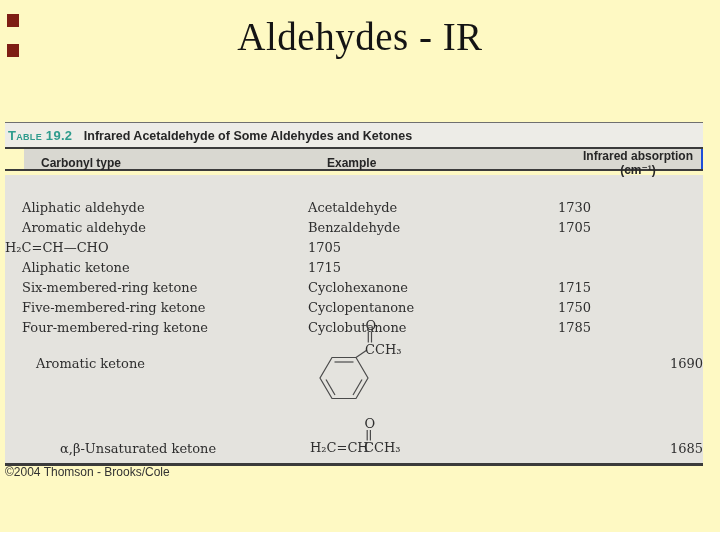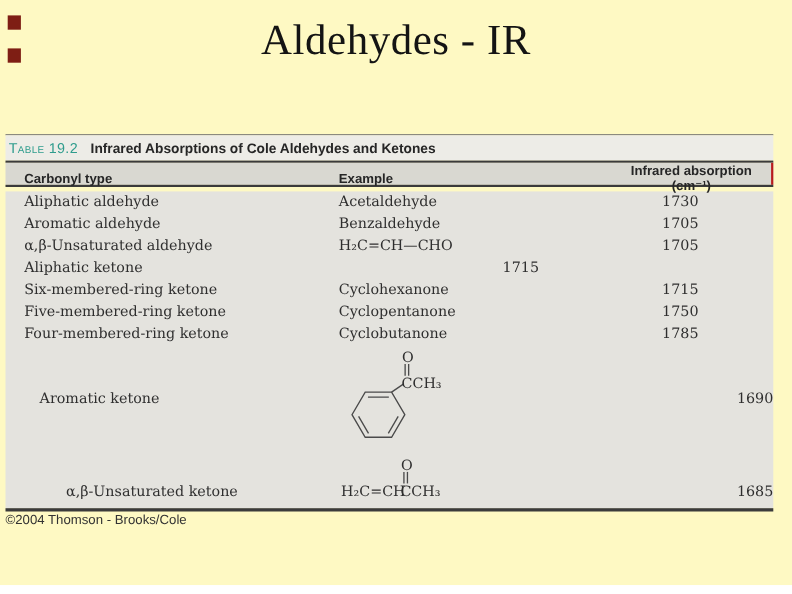--- a/index.html
+++ b/index.html
@@ -14,35 +14,35 @@
                font-family:"Liberation Serif","DejaVu Serif",serif;font-weight:400;
                font-size:39px;color:#141414;letter-spacing:0.5px;}
 
   
   .scan{position:absolute;left:5px;top:115px;width:698px;}
   .rule-thin{height:1px;background:#6f6f6f;margin-top:7px;}
   .rule-dark{height:2px;background:#3b3b3b;}
   .rule-bottom{height:3px;background:#3b3b3b;}
 
   .titlebar{background:#edece7;padding:4px 2px 3px 3px;line-height:16px;}
-  .tbl-label{color:#2f9c8d;font-weight:normal;font-size:13px;font-variant:small-caps;letter-spacing:0.3px;}
+  .tbl-label{color:#2f9c8d;font-weight:bold;font-size:13px;font-variant:small-caps;letter-spacing:0.3px;}
   .tbl-title{color:#262626;font-weight:bold;font-size:12.5px;margin-left:7px;}
 
   .hdr-row{background:#d9d8d1;height:20px;display:grid;grid-template-columns:303px 250px 1fr;
-           align-items:center;border-right:2px solid #b91c1c;}
+           align-items:center;border-right:2px solid #1d4ed8;margin-left:19px;}
   .hdr-cell{font-weight:bold;font-size:12px;color:#262626;}
   .hdr-cell.c1{padding-left:17px;}
   .hdr-cell.c3{text-align:center;padding-right:2px;}
 
   .tbody{background:#e4e3de;font-family:"DejaVu Serif","Liberation Serif",serif;color:#2e2e2e;}
   .trow{display:grid;grid-template-columns:303px 250px 1fr;height:20px;line-height:20px;}
   .trow:first-child{margin-top:4px;}
-  .cell{font-size:13px;white-space:nowrap;overflow:visible;}
+  .cell{font-size:13px;white-space:nowrap;overflow:visible;margin-top:23px;}
   .cell.c-type{padding-left:17px;}
-  .cell.c-absorption{text-align:right;padding-right:68px;}
+  .cell.c-absorption{padding-right:68px;}
 
   .trow-struct{display:grid;grid-template-columns:303px 250px 1fr;}
   .trow-struct .lbl{font-size:13px;padding-left:31px;}
   .row-aromatic{height:96px;}
   .row-aromatic .lbl,.row-aromatic .val{align-self:center;}
   .row-aromatic .structcell{padding-top:2px;}
   .row-unsat{height:52px;}
   .row-unsat .lbl,.row-unsat .val{align-self:end;padding-bottom:7px;margin-left:24px;}
   .val{font-size:13px;text-align:right;}
 
@@ -60,21 +60,21 @@
   <div class="accent-sq one"></div>
   <div class="accent-sq two"></div>
 
   <h1 class="slide-title">Aldehydes - IR</h1>
 
   <div class="scan">
     <div class="rule-thin"></div>
 
     <div class="titlebar">
       <span class="tbl-label">Table 19.2</span>
-      <span class="tbl-title">Infrared Absorptions of Cole Aldehydes and Ketones</span>
+      <span class="tbl-title">Infrared Acetaldehyde of Some Aldehydes and Ketones</span>
     </div>
 
     <div class="rule-dark"></div>
 
     <div class="hdr-row">
       <div class="hdr-cell c1">Carbonyl type</div>
       <div class="hdr-cell c2">Example</div>
       <div class="hdr-cell c3">Infrared absorption (cm⁻¹)</div>
     </div>
 
@@ -86,21 +86,20 @@
             <div class="cell c-type">Aliphatic aldehyde</div>
             <div class="cell c-example">Acetaldehyde</div>
             <div class="cell c-absorption">1730</div>
           </div>
           <div class="trow">
             <div class="cell c-type">Aromatic aldehyde</div>
             <div class="cell c-example">Benzaldehyde</div>
             <div class="cell c-absorption">1705</div>
           </div>
           <div class="trow">
-            <div class="cell c-type">α,β-Unsaturated aldehyde</div>
             <div class="cell c-example">H₂C=CH—CHO</div>
             <div class="cell c-absorption">1705</div>
           </div>
           <div class="trow">
             <div class="cell c-type">Aliphatic ketone</div>
             <div class="cell c-absorption">1715</div>
           </div>
           <div class="trow">
             <div class="cell c-type">Six-membered-ring ketone</div>
             <div class="cell c-example">Cyclohexanone</div>

